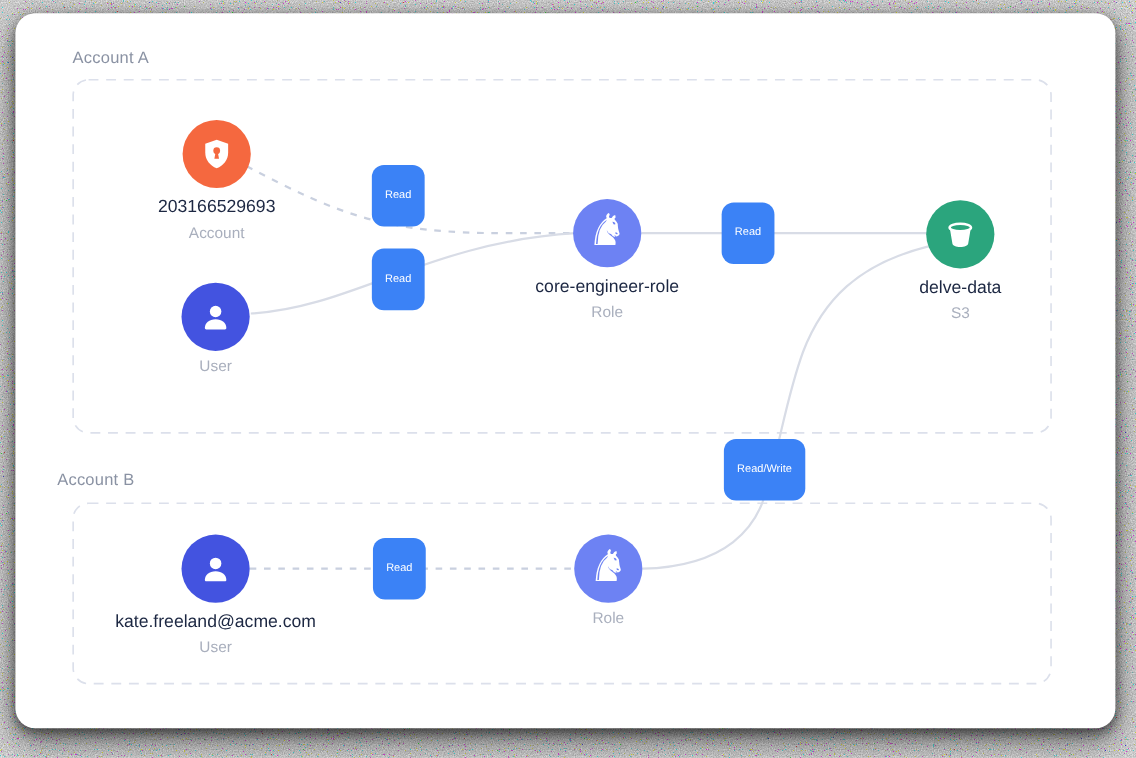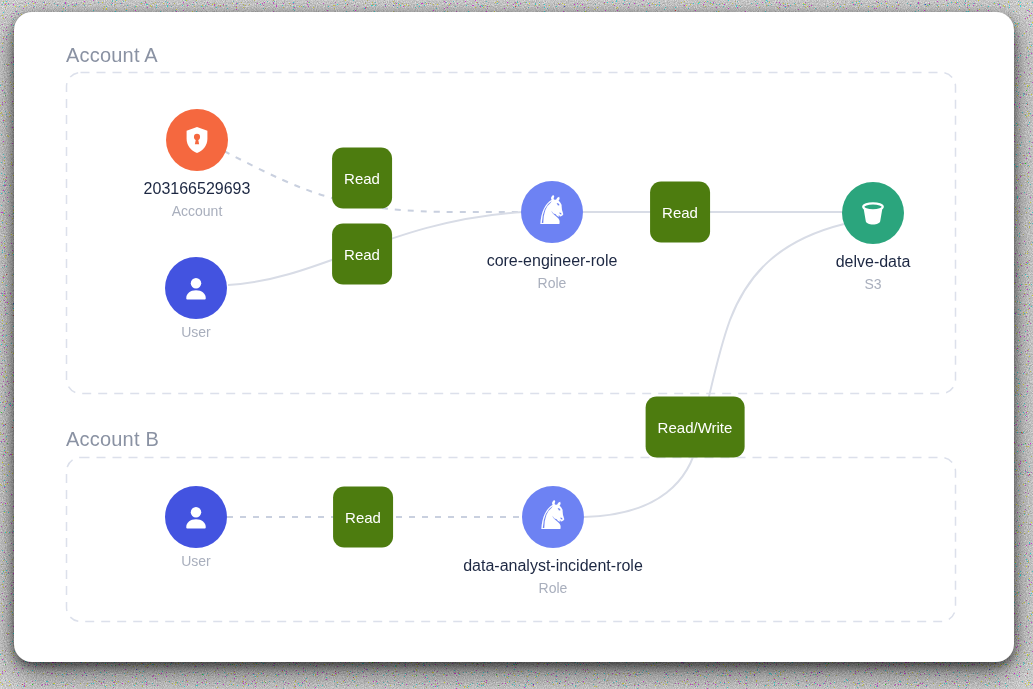--- a/index.html
+++ b/index.html
@@ -11,30 +11,30 @@
   }
   #bg-noise { position:absolute; left:0; top:0; z-index:0; }
 
   .card {
     position:absolute; left:14px; top:12px; width:1000px; height:650px;
     background:#ffffff; border-radius:18px; z-index:1;
     box-shadow:0 4px 10px rgba(0,0,0,.45), 0 10px 30px rgba(0,0,0,.55);
   }
 
   .group-label {
-    position:absolute; z-index:3; font-size:20px; color:#8a92a3; letter-spacing:.2px;
+    position:absolute; z-index:3; font-size:15px; color:#8a92a3; letter-spacing:.2px;
   }
   #group-label-a { left:66px; top:44px; }
-  #group-label-b { left:66px; top:428px; }
+  #group-label-b { left:52px; top:428px; }
 
   #diagram-svg { position:absolute; left:0; top:0; z-index:2; }
 
   .badge {
     position:absolute; z-index:4; transform:translate(-50%,-50%);
-    background:#4d7c0f; color:#ffffff; font-size:15px; line-height:1;
+    background:#3b82f6; color:#ffffff; font-size:10px; line-height:1;
     padding:23px 12px; border-radius:11px; white-space:nowrap;
   }
   #badge-1 { left:362px; top:178px; }
   #badge-2 { left:362px; top:254px; }
   #badge-3 { left:680px; top:212px; }
   #badge-4 { left:363px; top:517px; }
   #badge-5 { left:695px; top:427px;text-align:center; }
 
   .node {
     position:absolute; z-index:5; width:260px;
@@ -143,22 +143,22 @@
   <div class="node-type">S3</div>
 </div>
 
 <div class="node" id="node-kate">
   <div class="node-circle" style="background-color: rgb(67, 83, 224); color: rgb(67, 83, 224);">
     <svg width="34" height="34" viewBox="0 0 24 24">
       <circle cx="12" cy="8.6" r="3.7" fill="#ffffff"></circle>
       <path d="M12 13.6 c-4.1 0 -6.9 2.4 -6.9 5.6 0 .5 .4 .9 .9 .9 h12 c.5 0 .9 -.4 .9 -.9 0 -3.2 -2.8 -5.6 -6.9 -5.6 Z" fill="#ffffff"></path>
     </svg>
   </div>
+  <div class="node-label">kate.freeland@acme.com</div>
   <div class="node-type">User</div>
 </div>
 
 <div class="node" id="node-analyst">
   <div class="node-circle" style="background-color: rgb(109, 130, 243); color: rgb(109, 130, 243);">
     <span class="knight-glyph">♞</span>
   </div>
-  <div class="node-label">data-analyst-incident-role</div>
   <div class="node-type">Role</div>
 </div>
 
 </body></html>

